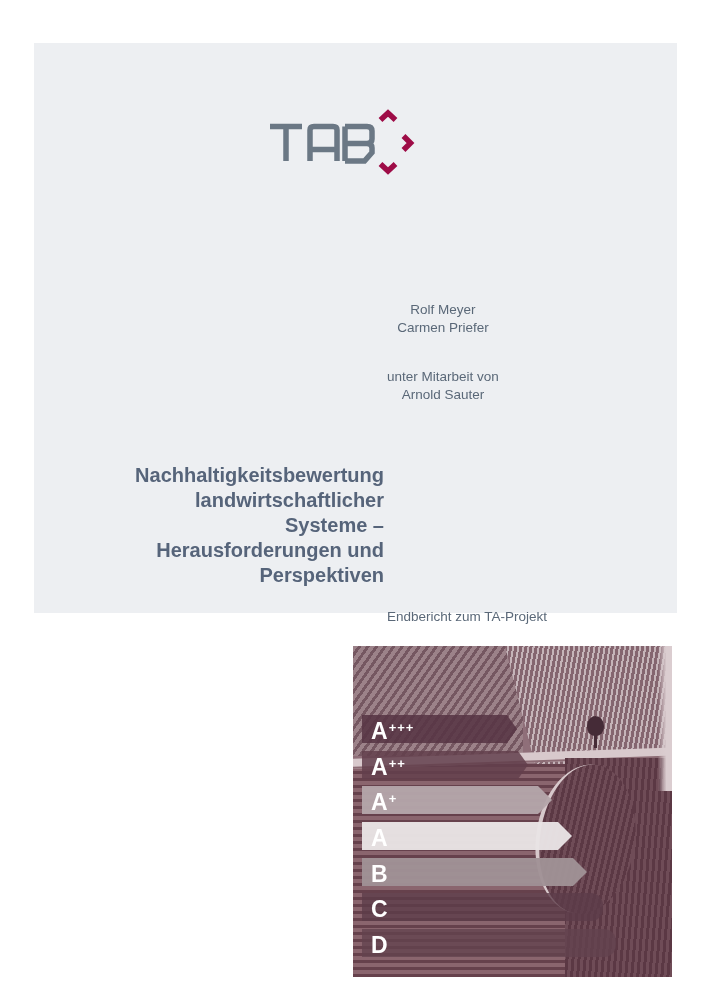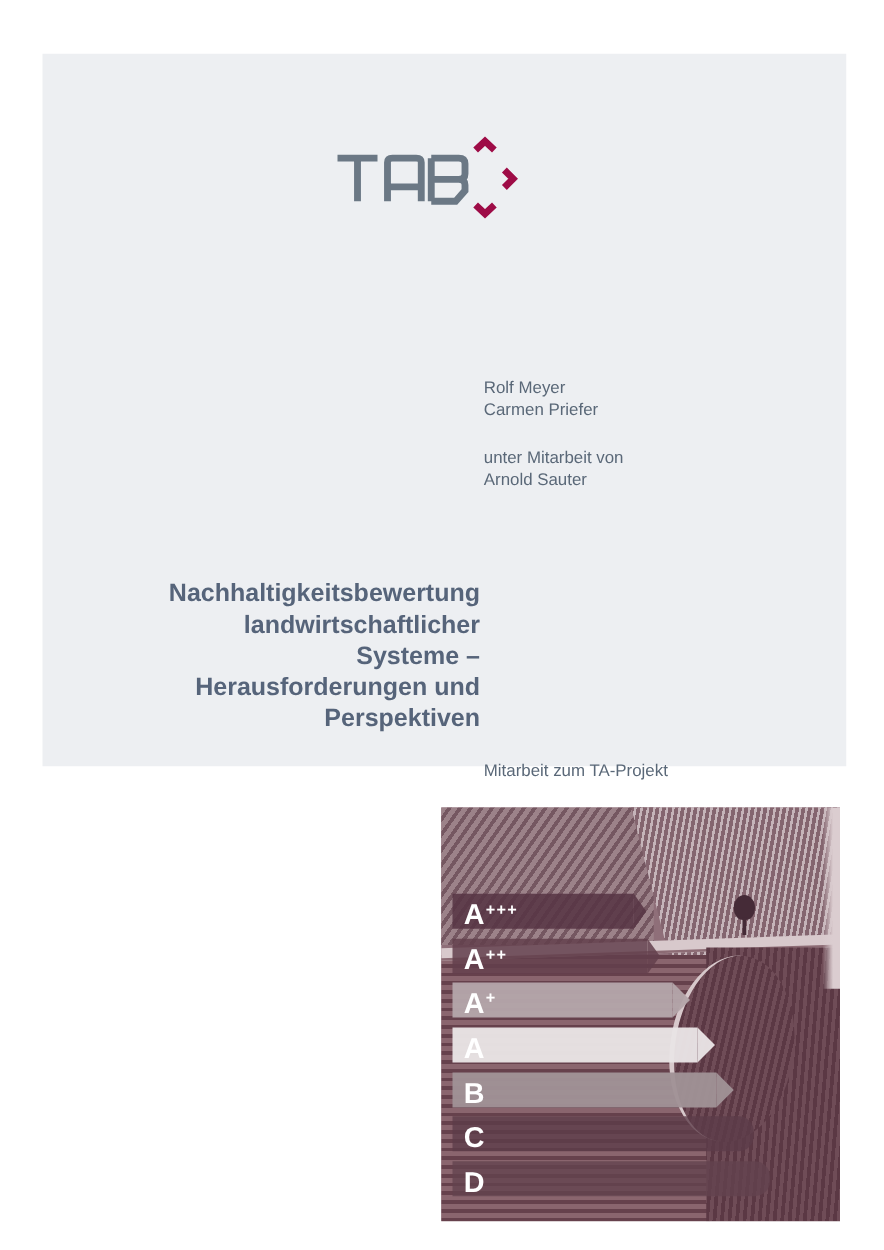--- a/index.html
+++ b/index.html
@@ -8,22 +8,22 @@
 
   
   .gray-panel{position:absolute;left:34px;top:43px;width:643px;height:570px;background:#edeff2;}
 
   .logo-svg{position:absolute;left:234px;top:64px;width:150px;height:70px;}
 
   .org-name{position:absolute;left:353px;top:141px;font-size:8.5px;font-weight:700;
             letter-spacing:0.6px;line-height:11px;color:#8a919b;white-space:pre-line;}
 
   .authors{position:absolute;left:353px;top:258px;font-size:13.5px;line-height:18px;color:#5a6878;}
-  .authors .collab{margin-top:20px;}
-  .authors div{white-space:pre-line;}
+  .authors .collab{margin-top:31px;}
+  .authors div{white-space:pre-line;text-align:center;}
 
   .report-title{position:absolute;left:40px;top:420px;width:310px;text-align:right;
                 font-size:20px;font-weight:700;line-height:25px;color:#56647a;white-space:pre-line;}
 
   .report-subtitle{position:absolute;left:353px;top:566px;font-size:13.5px;color:#5a6878;}
 
   
   .bottom-block{position:absolute;left:34px;top:646px;width:638px;height:331px;}
   .maroon-panel{position:absolute;left:0;top:0;width:319px;height:331px;background:#9c0344;}
   .issue-info{position:absolute;left:34px;top:256px;font-size:14px;line-height:20px;color:#fdf4f7;}
@@ -89,21 +89,21 @@
       <div class="collab">unter Mitarbeit von
 Arnold Sauter</div>
     </div>
 
     <div class="report-title">Nachhaltigkeitsbewertung
 landwirtschaftlicher
 Systeme –
 Herausforderungen und
 Perspektiven</div>
 
-    <div class="report-subtitle">Mitarbeit zum TA-Projekt</div>
+    <div class="report-subtitle">Endbericht zum TA-Projekt</div>
   </div>
 
   <div class="bottom-block">
 
 
     <div class="photo">
       <div class="ph-topleft"></div>
       <div class="ph-bigfield"></div>
       <div class="ph-rows"></div>
       <div class="ph-road"></div>

